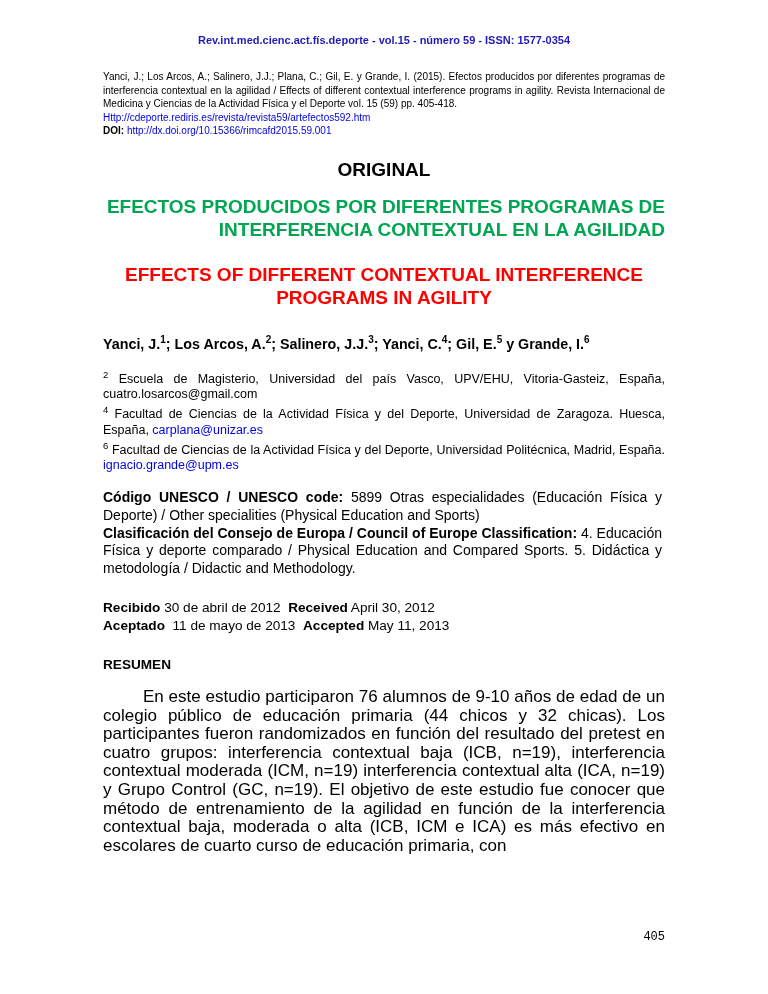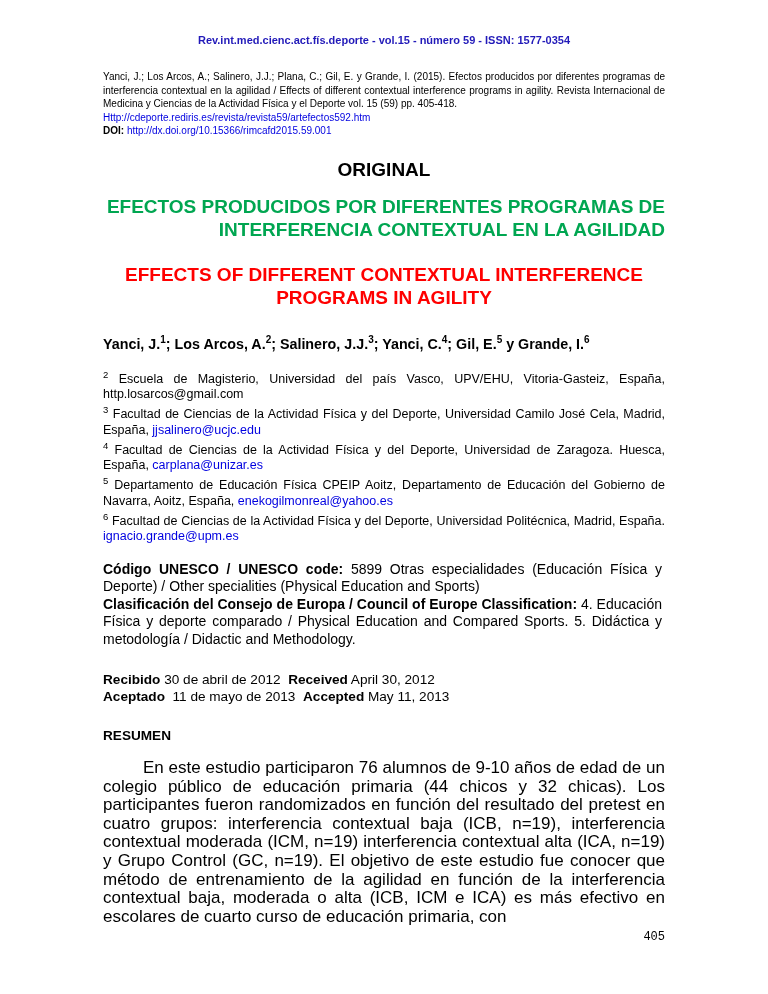--- a/index.html
+++ b/index.html
@@ -114,24 +114,22 @@
 
   <div class="original-heading">ORIGINAL</div>
 
   <div class="title-es">EFECTOS PRODUCIDOS POR DIFERENTES PROGRAMAS DE INTERFERENCIA CONTEXTUAL EN LA AGILIDAD</div>
 
   <div class="title-en">EFFECTS OF DIFFERENT CONTEXTUAL INTERFERENCE PROGRAMS IN AGILITY</div>
 
   <p class="authors"><span>Yanci, J.</span><sup>1</sup><span>; </span><span>Los Arcos, A.</span><sup>2</sup><span>;  </span><span>Salinero, J.J.</span><sup>3</sup><span>; </span><span>Yanci, C.</span><sup>4</sup><span>;  </span><span>Gil, E.</span><sup>5</sup><span> y </span><span>Grande, I.</span><sup>6</sup></p>
 
   <div class="affiliations">
-    <p><sup>2</sup><span> Escuela de Magisterio, Universidad del país Vasco, UPV/EHU, Vitoria-Gasteiz, España, </span><span>http.losarcos@gmail.com</span></p>
-    <p><sup>3</sup><span> Facultad de Ciencias de la Actividad Física y del Deporte, Universidad Camilo José Cela, Madrid, España, </span><a class="link">jjsalinero@ucjc.edu</a></p>
+    <p><sup>2</sup><span> Escuela de Magisterio, Universidad del país Vasco, UPV/EHU, Vitoria-Gasteiz, España, </span><span>cuatro.losarcos@gmail.com</span></p>
     <p><sup>4</sup><span> Facultad de Ciencias de la Actividad Física y del Deporte, Universidad de Zaragoza. Huesca, España, </span><a class="link">carplana@unizar.es</a></p>
-    <p><sup>5</sup><span> Departamento de Educación Física CPEIP Aoitz, Departamento de Educación del Gobierno de Navarra, Aoitz, España, </span><a class="link">enekogilmonreal@yahoo.es</a></p>
     <p><sup>6</sup><span> Facultad de Ciencias de la Actividad Física y del Deporte, Universidad Politécnica, Madrid, España. </span><a class="link">ignacio.grande@upm.es</a></p>
   </div>
 
   <p class="unesco"><span class="bold">Código UNESCO / UNESCO code:</span><span> 5899 Otras especialidades (Educación Física y Deporte) / Other specialities (Physical Education and Sports)</span><br><span class="bold">Clasificación del Consejo de Europa / Council of Europe Classification:</span><span> 4. Educación Física y deporte comparado / Physical Education and Compared Sports. 5. Didáctica y metodología / Didactic and Methodology.</span></p>
 
   <p class="dates"><span class="bold">Recibido</span><span> 30 de abril de 2012  </span><span class="bold">Received</span><span> April 30, 2012</span><br><span class="bold">Aceptado</span><span>  11 de mayo de 2013  </span><span class="bold">Accepted</span><span> May 11, 2013</span></p>
 
   <p class="section-heading">RESUMEN</p>
 
   <p class="abstract">En este estudio participaron 76 alumnos de 9-10 años de edad de un colegio público de educación primaria (44 chicos y 32 chicas). Los participantes fueron randomizados en función del resultado del pretest en cuatro grupos: interferencia contextual baja (ICB, n=19), interferencia contextual moderada (ICM, n=19) interferencia contextual alta (ICA, n=19) y Grupo Control (GC, n=19). El objetivo de este estudio fue conocer que método de entrenamiento de la agilidad en función de la interferencia contextual baja, moderada o alta (ICB, ICM e ICA) es más efectivo en escolares de cuarto curso de educación primaria, con</p>

